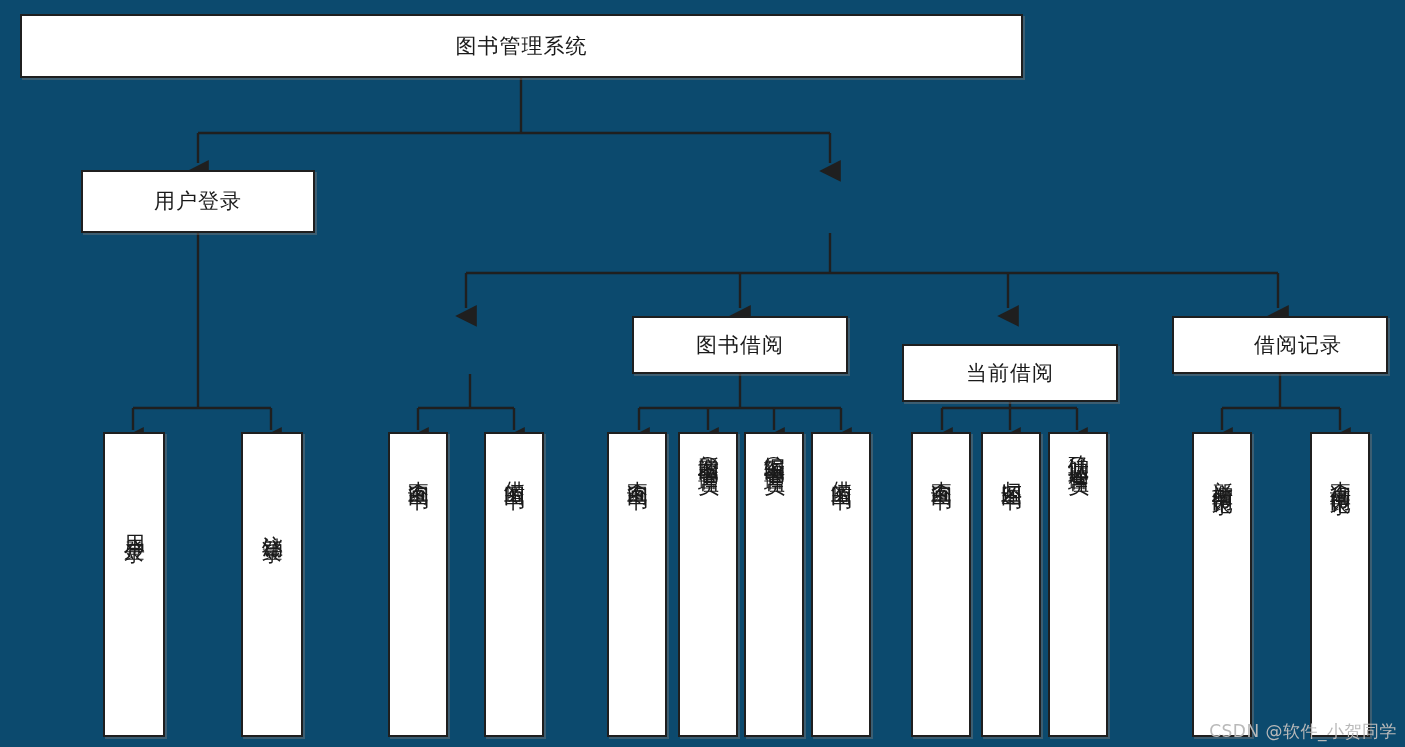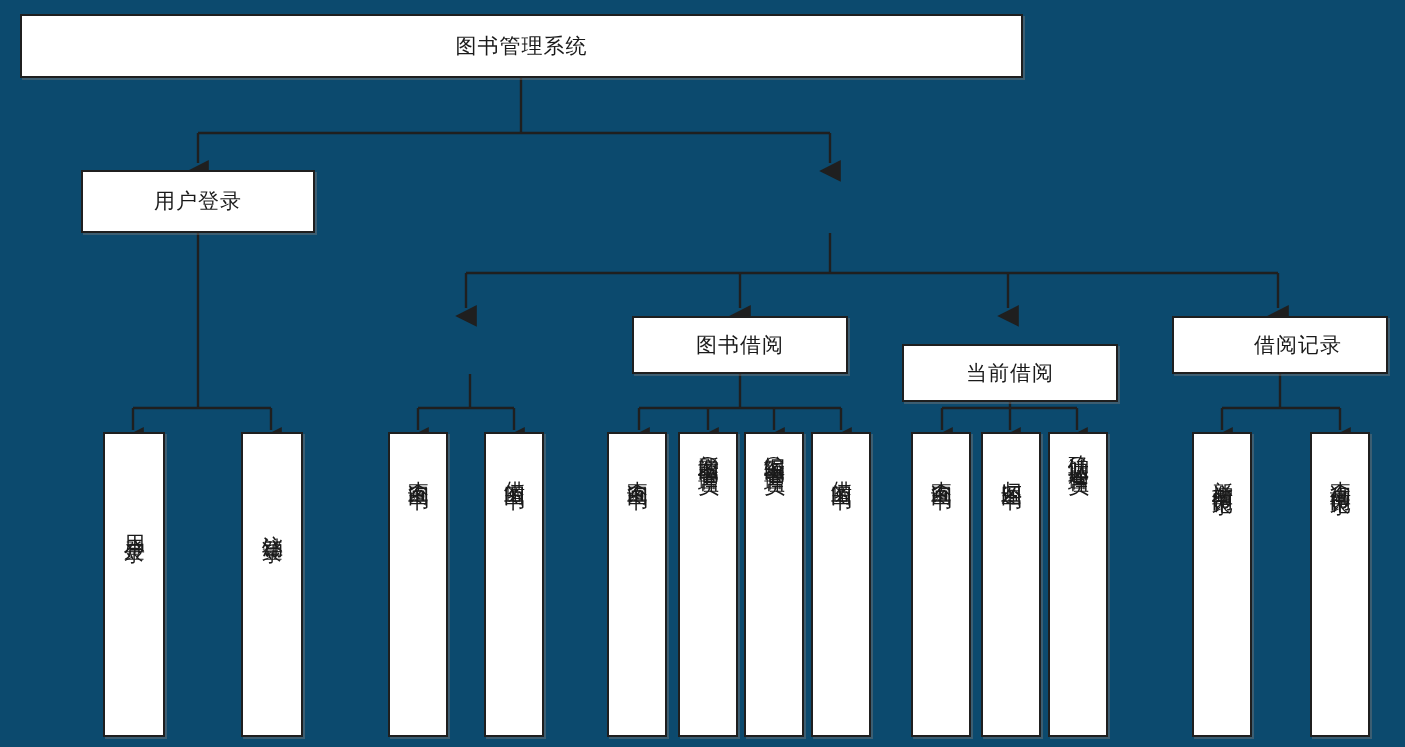--- a/index.html
+++ b/index.html
@@ -181,14 +181,15 @@
     <span class="lbl">确认归还（管理员）</span>
   </div>
 
   <div class="node vert mid2" style="left:1192px; top:432px; width:60px; height:305px;">
     <span class="lbl">新增借阅记录</span>
   </div>
   <div class="node vert mid2" style="left:1310px; top:432px; width:60px; height:305px;">
     <span class="lbl">查询借阅记录</span>
   </div>
 
+  <div class="watermark">CSDN @软件_小贺同学</div>
 
 </div>
 
 </body></html>

